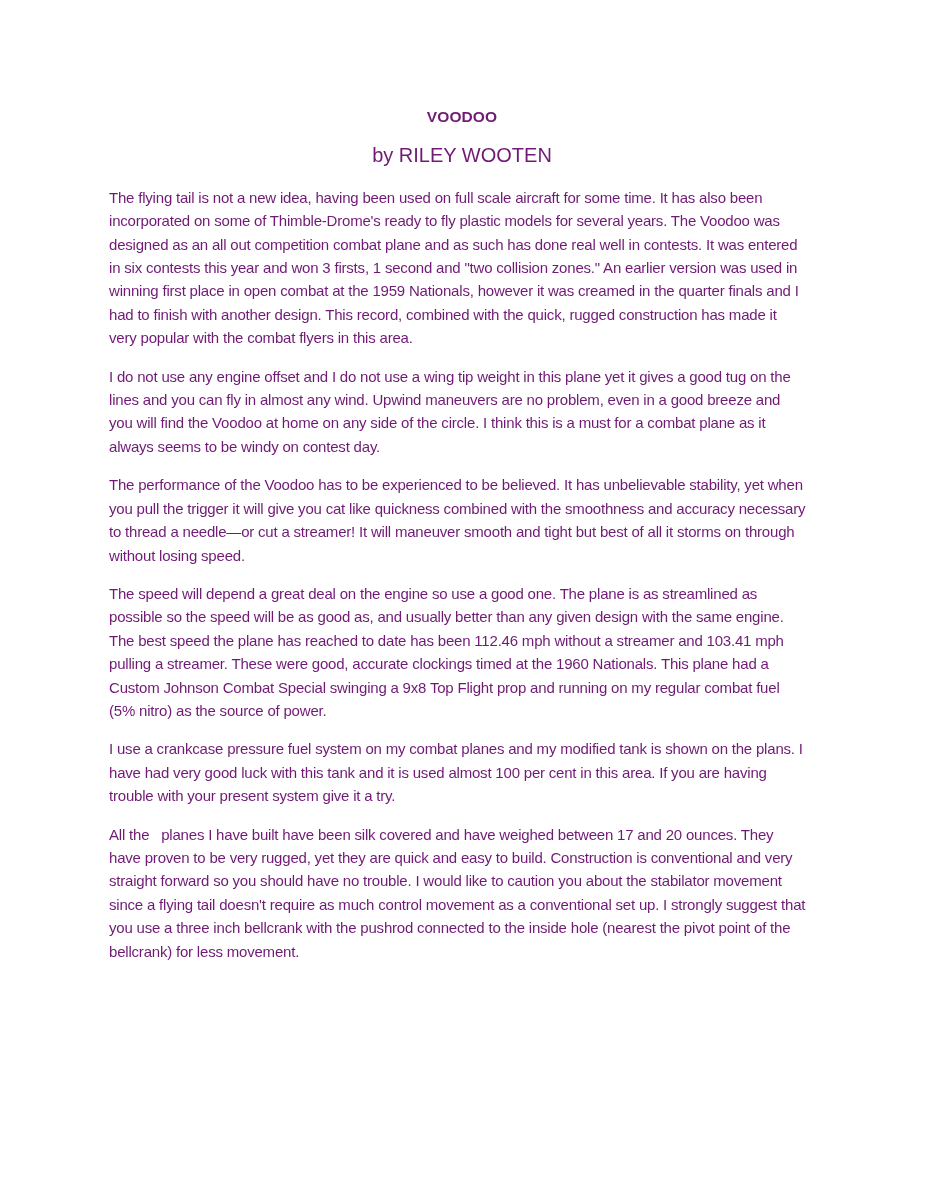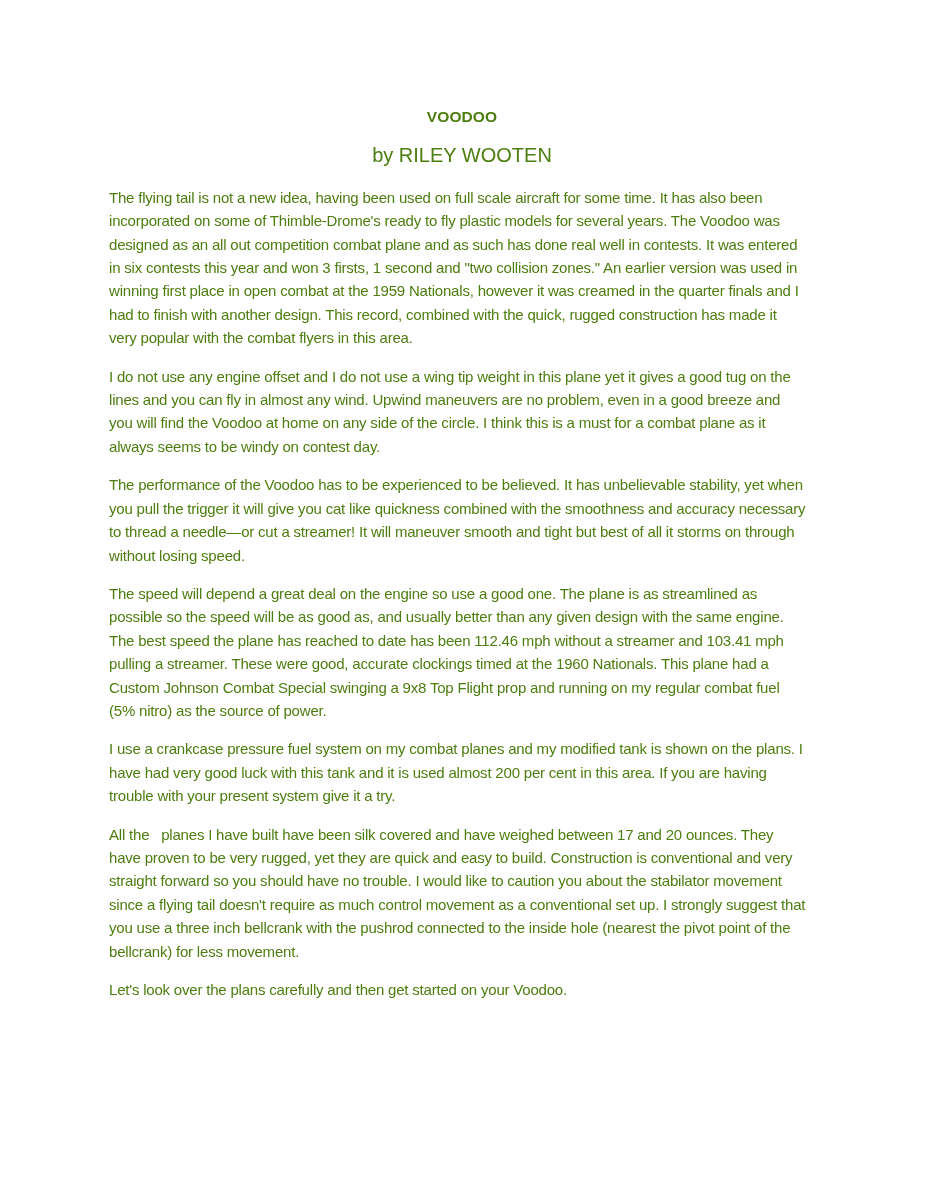--- a/index.html
+++ b/index.html
@@ -9,21 +9,21 @@
   }
   .page {
     position: relative;
     width: 927px;
     height: 1200px;
     background: #ffffff;
     box-sizing: border-box;
     padding: 105px 112px 0 109px;
     overflow: hidden;
     font-family: "Liberation Sans", sans-serif;
-    color: #4d7c0f;
+    color: #701a75;
     border-radius: 18px;
   }
   .doc-title {
     margin: 0 0 16px 0;
     text-align: center;
     font-size: 15.5px;
     font-weight: bold;
     line-height: 23.4px;
     letter-spacing: 0.1px;
   }
@@ -46,16 +46,15 @@
 </head>
 <body>
 
 <div class="page">
   <h1 class="doc-title">VOODOO</h1>
   <p class="doc-byline">by RILEY WOOTEN</p>
   <p class="doc-para">The flying tail is not a new idea, having been used on full scale aircraft for some time. It has also been incorporated on some of Thimble-Drome's ready to fly plastic models for several years. The Voodoo was designed as an all out competition combat plane and as such has done real well in contests. It was entered in six contests this year and won 3 firsts, 1 second and "two collision zones." An earlier version was used in winning first place in open combat at the 1959 Nationals, however it was creamed in the quarter finals and I had to finish with another design. This record, combined with the quick, rugged construction has made it very popular with the combat flyers in this area.</p>
   <p class="doc-para">I do not use any engine offset and I do not use a wing tip weight in this plane yet it gives a good tug on the lines and you can fly in almost any wind. Upwind maneuvers are no problem, even in a good breeze and you will find the Voodoo at home on any side of the circle. I think this is a must for a combat plane as it always seems to be windy on contest day.</p>
   <p class="doc-para">The performance of the Voodoo has to be experienced to be believed. It has unbelievable stability, yet when you pull the trigger it will give you cat like quickness combined with the smoothness and accuracy necessary to thread a needle—or cut a streamer! It will maneuver smooth and tight but best of all it storms on through without losing speed.</p>
   <p class="doc-para">The speed will depend a great deal on the engine so use a good one. The plane is as streamlined as possible so the speed will be as good as, and usually better than any given design with the same engine. The best speed the plane has reached to date has been 112.46 mph without a streamer and 103.41 mph pulling a streamer. These were good, accurate clockings timed at the 1960 Nationals. This plane had a Custom Johnson Combat Special swinging a 9x8 Top Flight prop and running on my regular combat fuel (5% nitro) as the source of power.</p>
-  <p class="doc-para">I use a crankcase pressure fuel system on my combat planes and my modified tank is shown on the plans. I have had very good luck with this tank and it is used almost 200 per cent in this area. If you are having trouble with your present system give it a try.</p>
+  <p class="doc-para">I use a crankcase pressure fuel system on my combat planes and my modified tank is shown on the plans. I have had very good luck with this tank and it is used almost 100 per cent in this area. If you are having trouble with your present system give it a try.</p>
   <p class="doc-para">All the   planes I have built have been silk covered and have weighed between 17 and 20 ounces. They have proven to be very rugged, yet they are quick and easy to build. Construction is conventional and very straight forward so you should have no trouble. I would like to caution you about the stabilator movement since a flying tail doesn't require as much control movement as a conventional set up. I strongly suggest that you use a three inch bellcrank with the pushrod connected to the inside hole (nearest the pivot point of the bellcrank) for less movement.</p>
-  <p class="doc-para">Let's look over the plans carefully and then get started on your Voodoo.</p>
 </div>
 
 </body></html>

